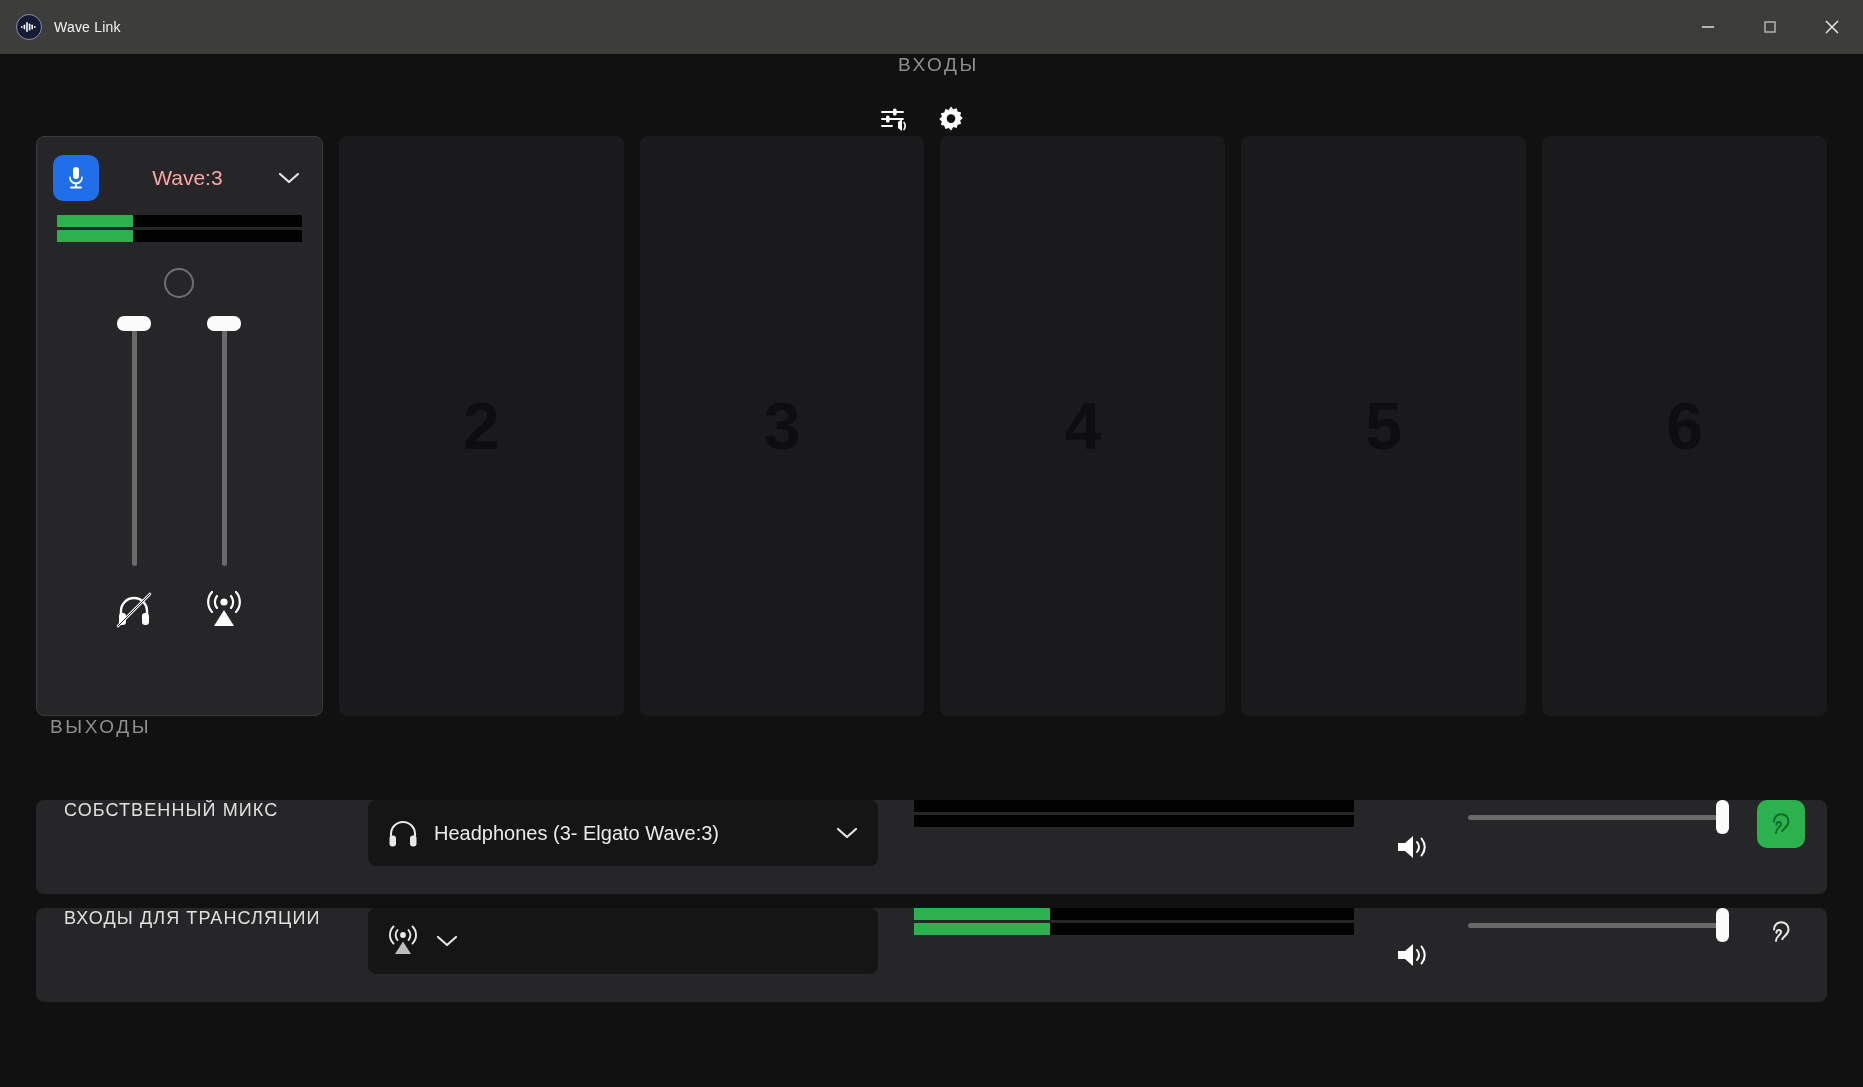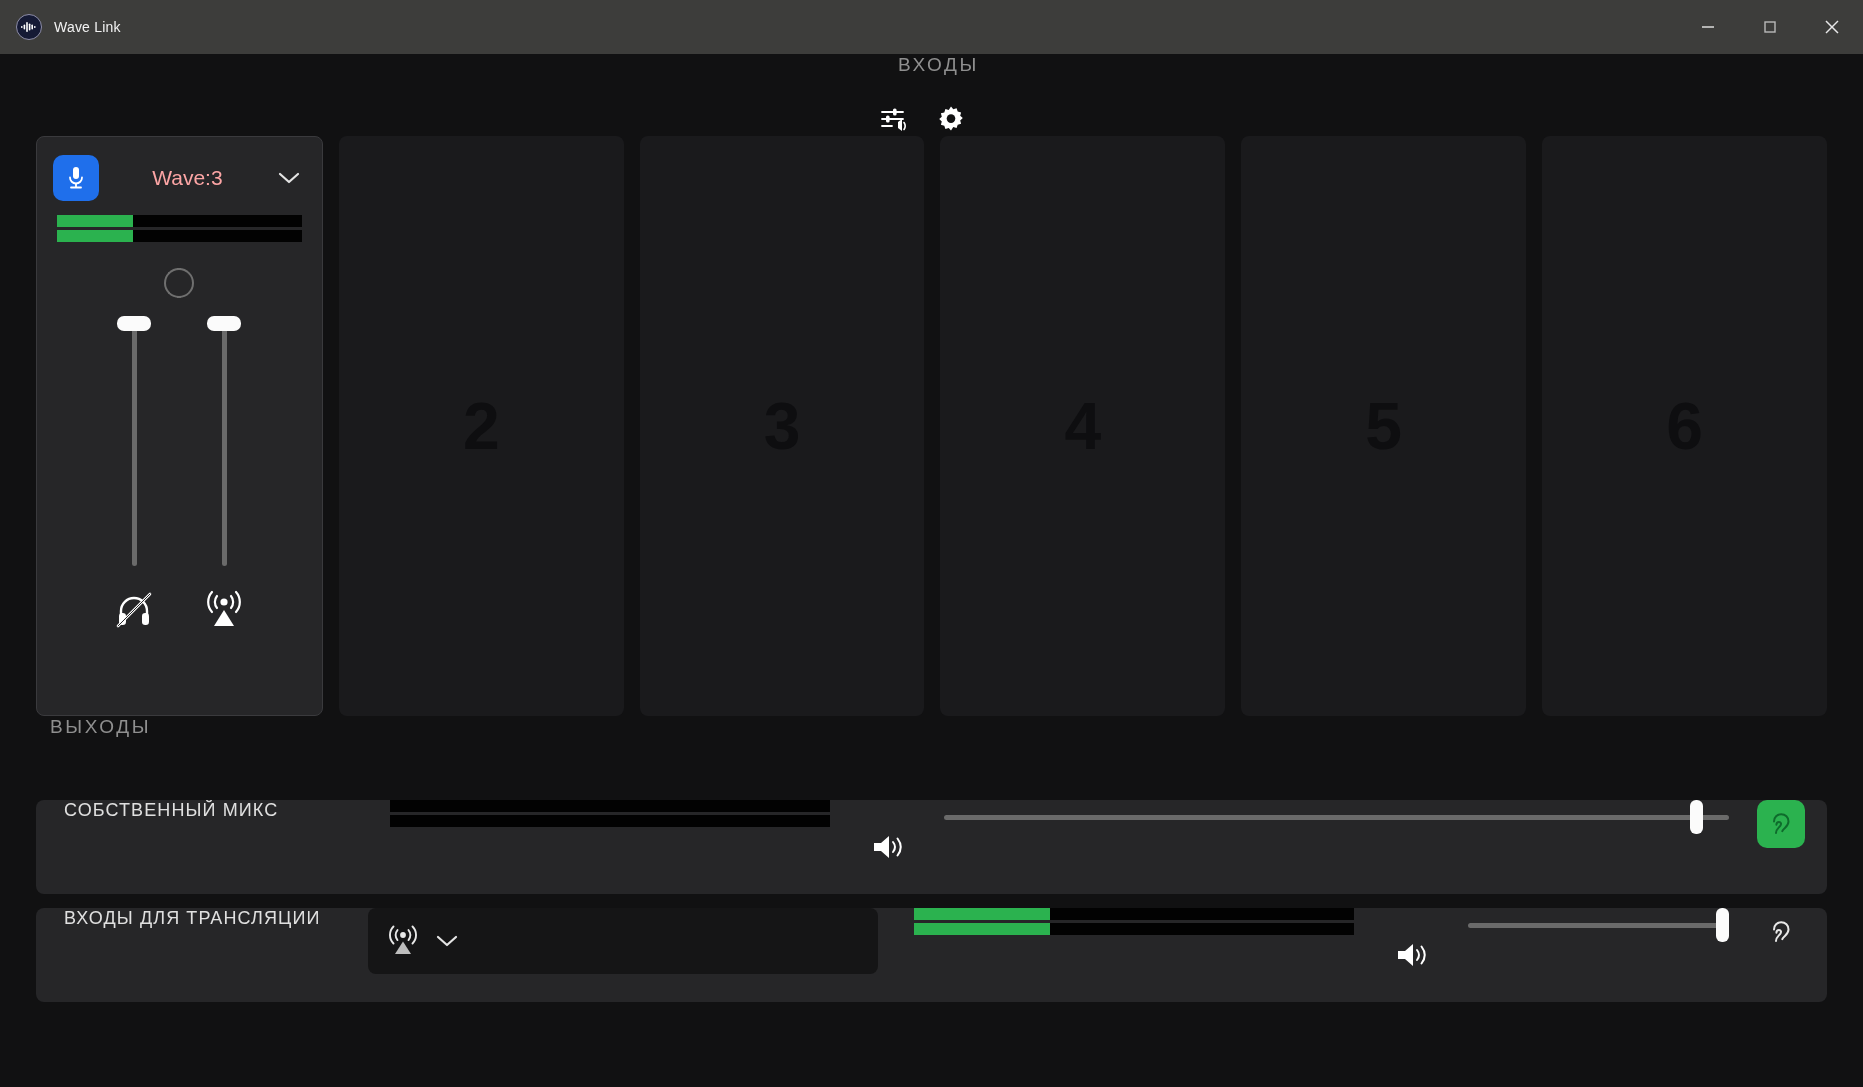--- a/index.html
+++ b/index.html
@@ -444,20 +444,35 @@
 
   <div class="out-head">
     <div class="section-title">ВЫХОДЫ</div>
   </div>
 
   <div class="out-rows">
 
     <div class="out-row">
       <div class="out-label">СОБСТВЕННЫЙ МИКС</div>
 
+      <div class="out-select">
+        <div class="out-select-icon">
+          <svg width="34" height="32" viewBox="0 0 34 32">
+            <path d="M5 20 v-3 a12 12 0 0 1 24 0 v3" fill="none" stroke="#e8e8e8" stroke-width="2.1" stroke-linecap="round"></path>
+            <rect x="3.5" y="18.5" width="6.5" height="11" rx="3" fill="#e8e8e8"></rect>
+            <rect x="24" y="18.5" width="6.5" height="11" rx="3" fill="#e8e8e8"></rect>
+          </svg>
+        </div>
+        <div class="out-select-text">Headphones (3- Elgato Wave:3)</div>
+        <div class="out-select-chev">
+          <svg width="26" height="16" viewBox="0 0 26 16">
+              <polyline points="4,4 13,12 22,4" fill="none" stroke="#e4e4e4" stroke-width="2.2" stroke-linecap="round" stroke-linejoin="round"></polyline>
+            </svg>
+        </div>
+      </div>
 
       <div class="out-meters">
         <div class="meter">
           <div class="meter-fill" style="width:0%"></div>
         </div>
         <div class="meter">
           <div class="meter-fill" style="width:0%"></div>
         </div>
       </div>
 

